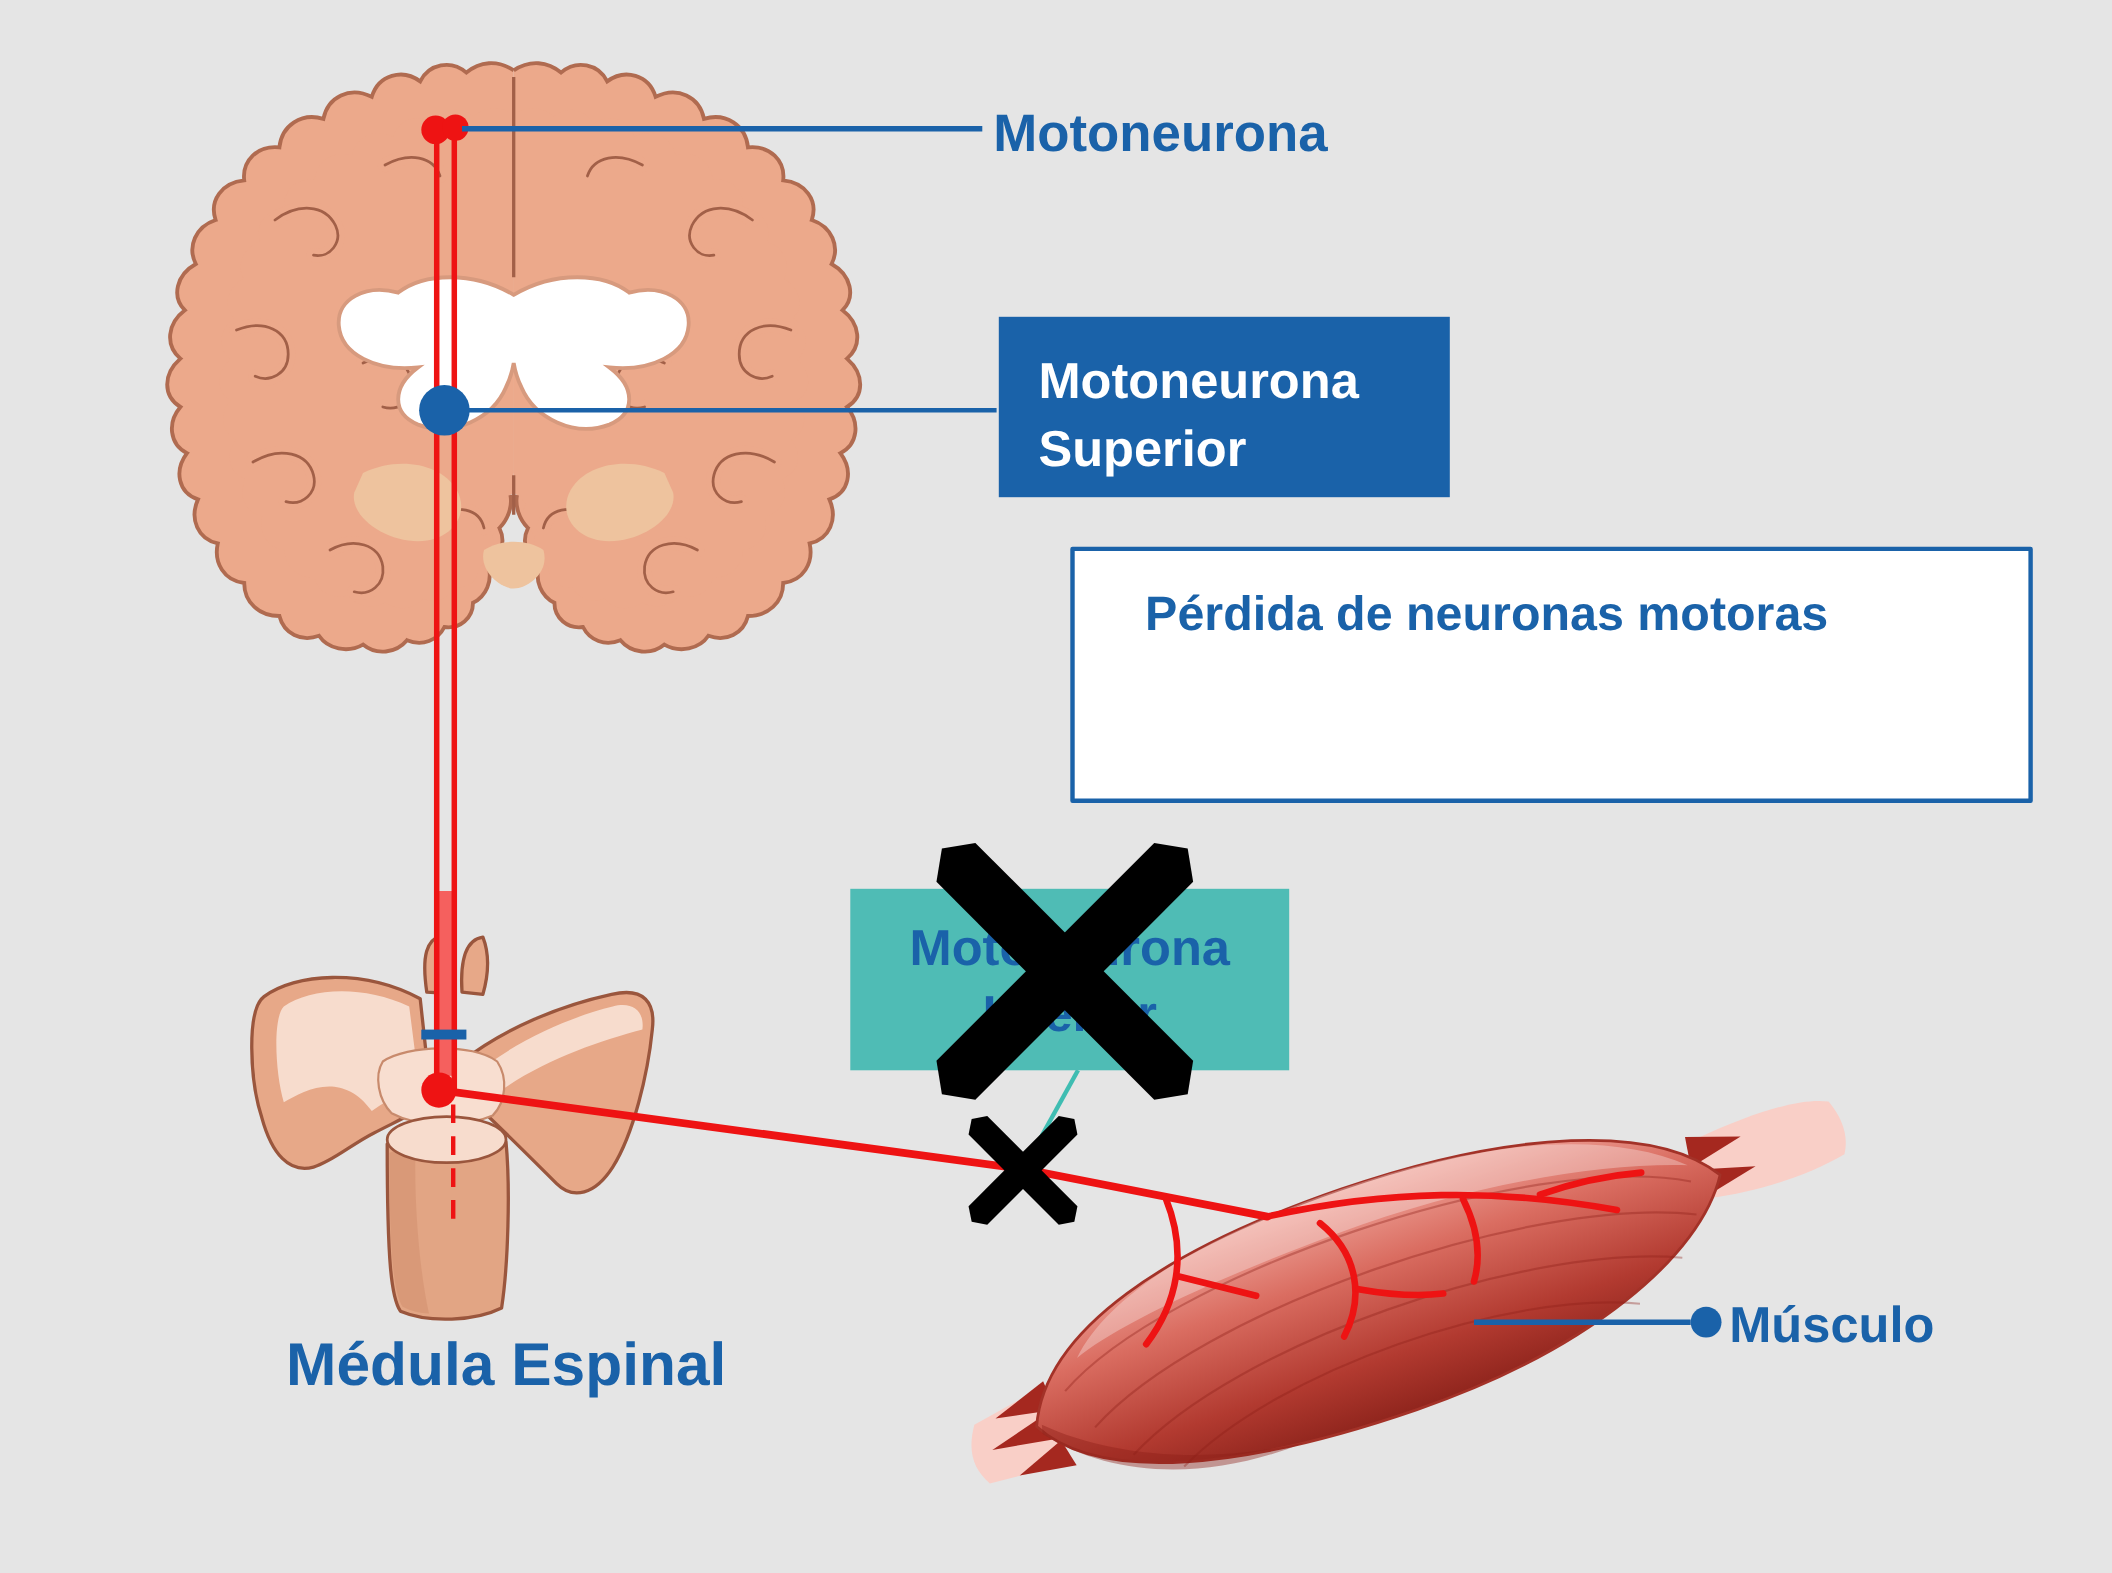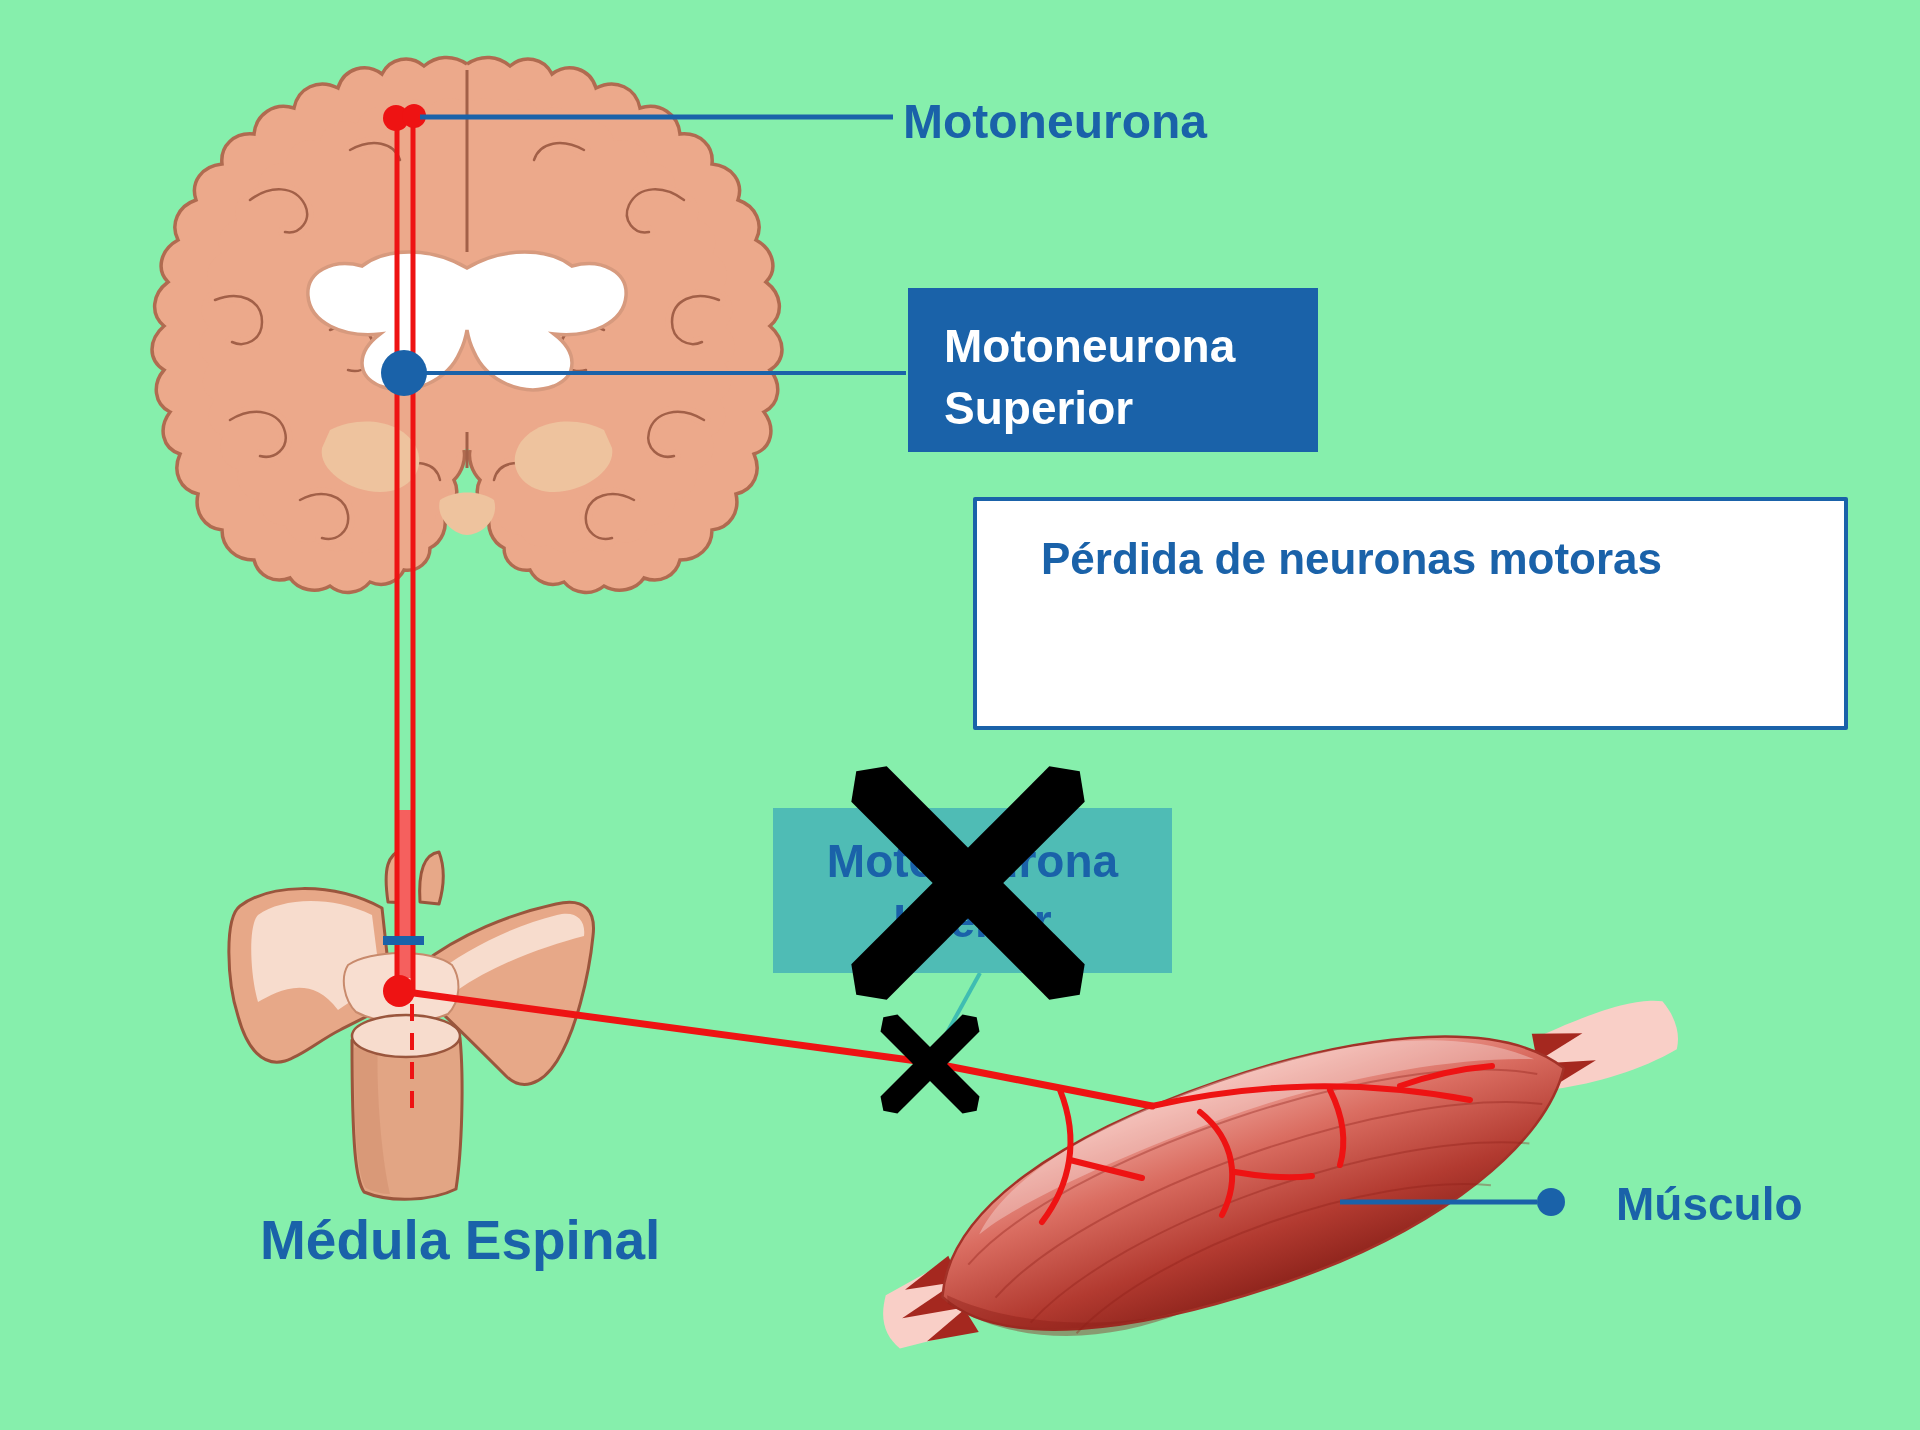--- a/index.html
+++ b/index.html
@@ -1,26 +1,26 @@
 <!DOCTYPE html>
 <html style="--blue: #1a62a9; --teal: #4fbcb5; --teal-accent: #3fbdb2; --red: #ee1313; --black: #000000;"><head>
 <meta charset="utf-8">
 <style>
   html,body{margin:0;padding:0;background:#ffffff;}
   .canvas{
-    position:relative;width:1920px;height:1430px;background:#86efac;overflow:hidden;
+    position:relative;width:1920px;height:1430px;background:#e5e5e5;overflow:hidden;
     font-family:"Liberation Sans",sans-serif;
   }
   svg.layer{position:absolute;left:0;top:0;width:1920px;height:1430px;}
   .bg{z-index:1;}
   .fg{z-index:3;}
   .txt{position:absolute;z-index:2;color:var(--blue);font-weight:bold;line-height:1.25;}
   .lbl-motoneurona{left:903px;top:92px;font-size:48px;}
   .lbl-medula{left:260px;top:1206px;font-size:55px;}
-  .lbl-musculo{left:1572px;top:1176px;font-size:46px;margin-left:44px;}
+  .lbl-musculo{left:1572px;top:1176px;font-size:46px;}
   .box-superior{
     left:908px;top:288px;width:410px;height:164px;background:var(--blue);color:#ffffff;
     font-size:46px;line-height:1.34;padding:28px 0 0 36px;box-sizing:border-box;
   }
   .box-info{
     left:973px;top:497px;width:875px;height:233px;background:#ffffff;
     border:4px solid var(--blue);box-sizing:border-box;border-radius:2px;
     font-size:44px;line-height:1.44;padding:26px 0 0 64px;
   }
   .box-inferior{

